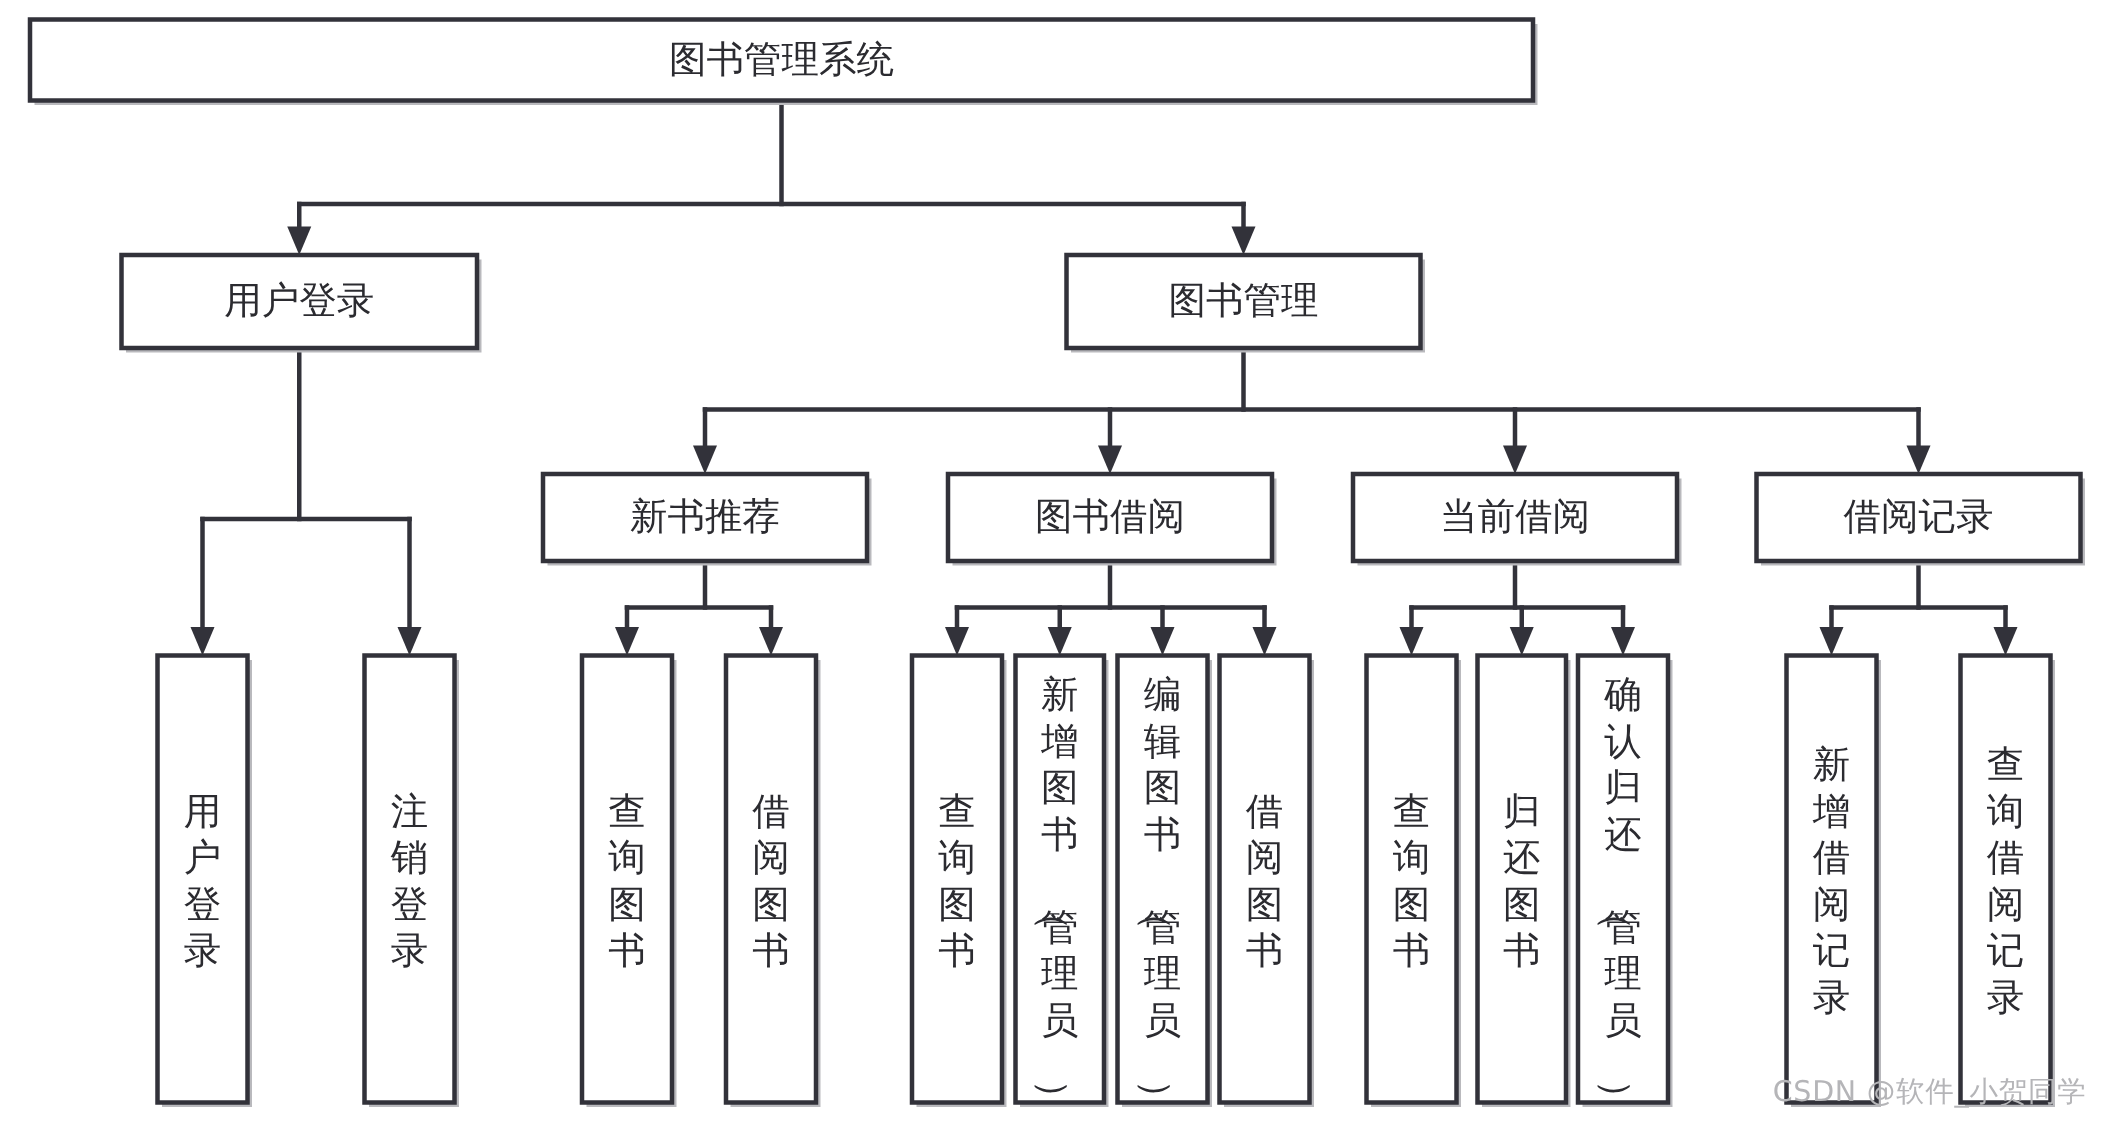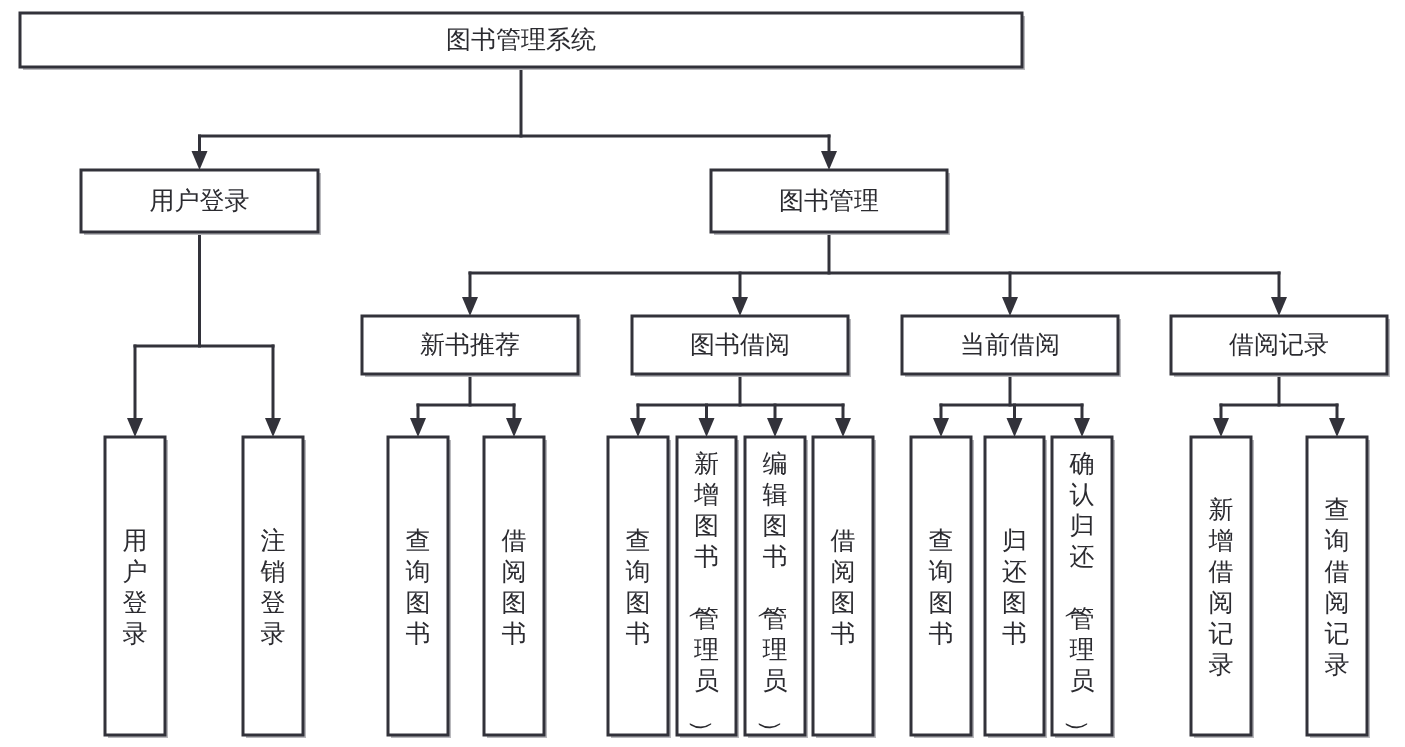--- a/index.html
+++ b/index.html
@@ -227,13 +227,14 @@
           <rect x="1191" y="437" width="60" height="298" class="node-rect"></rect>
           <text x="1221" y="518" class="node-label-v"><tspan x="1221" dy="0">新</tspan><tspan x="1221" dy="31">增</tspan><tspan x="1221" dy="31">借</tspan><tspan x="1221" dy="31">阅</tspan><tspan x="1221" dy="31">记</tspan><tspan x="1221" dy="31">录</tspan></text>
         </g>
         <g>
           <rect x="1310" y="440" width="60" height="298" class="node-shadow"></rect>
           <rect x="1307" y="437" width="60" height="298" class="node-rect"></rect>
           <text x="1337" y="518" class="node-label-v"><tspan x="1337" dy="0">查</tspan><tspan x="1337" dy="31">询</tspan><tspan x="1337" dy="31">借</tspan><tspan x="1337" dy="31">阅</tspan><tspan x="1337" dy="31">记</tspan><tspan x="1337" dy="31">录</tspan></text>
         </g>
       </g>
   </svg>
+  <div class="watermark">CSDN @软件_小贺同学</div>
 </div>
 
 </body></html>

